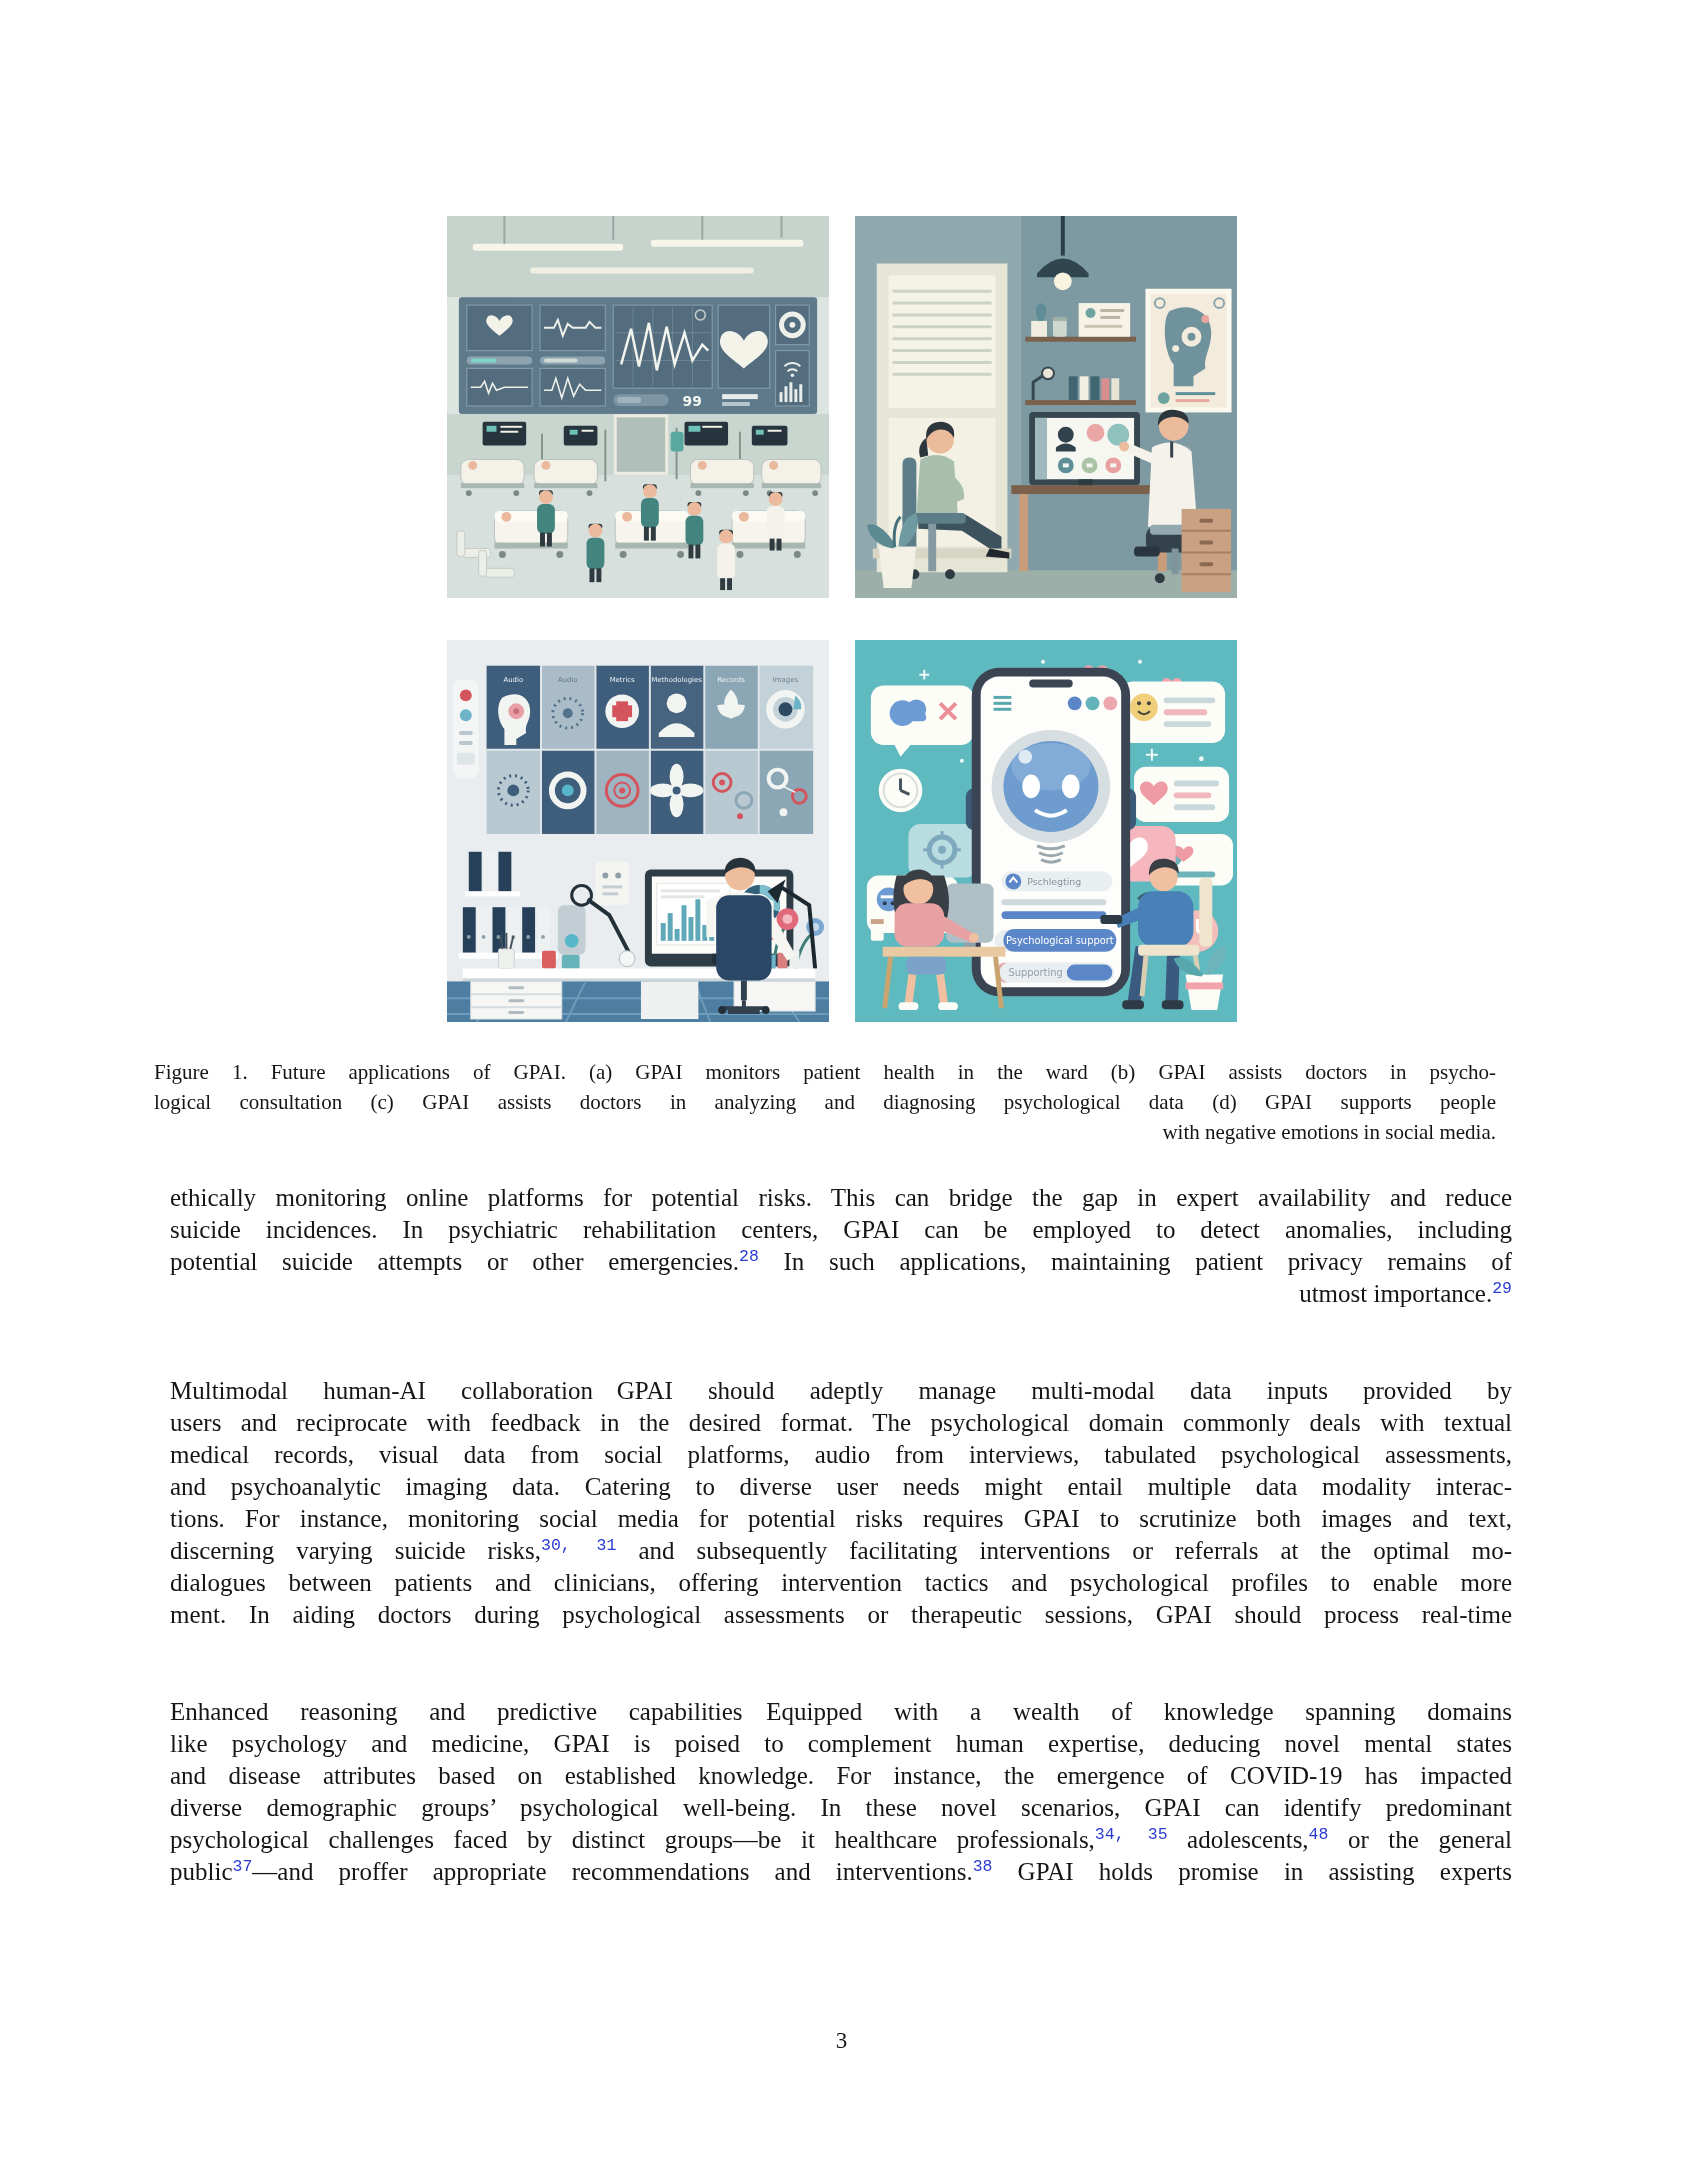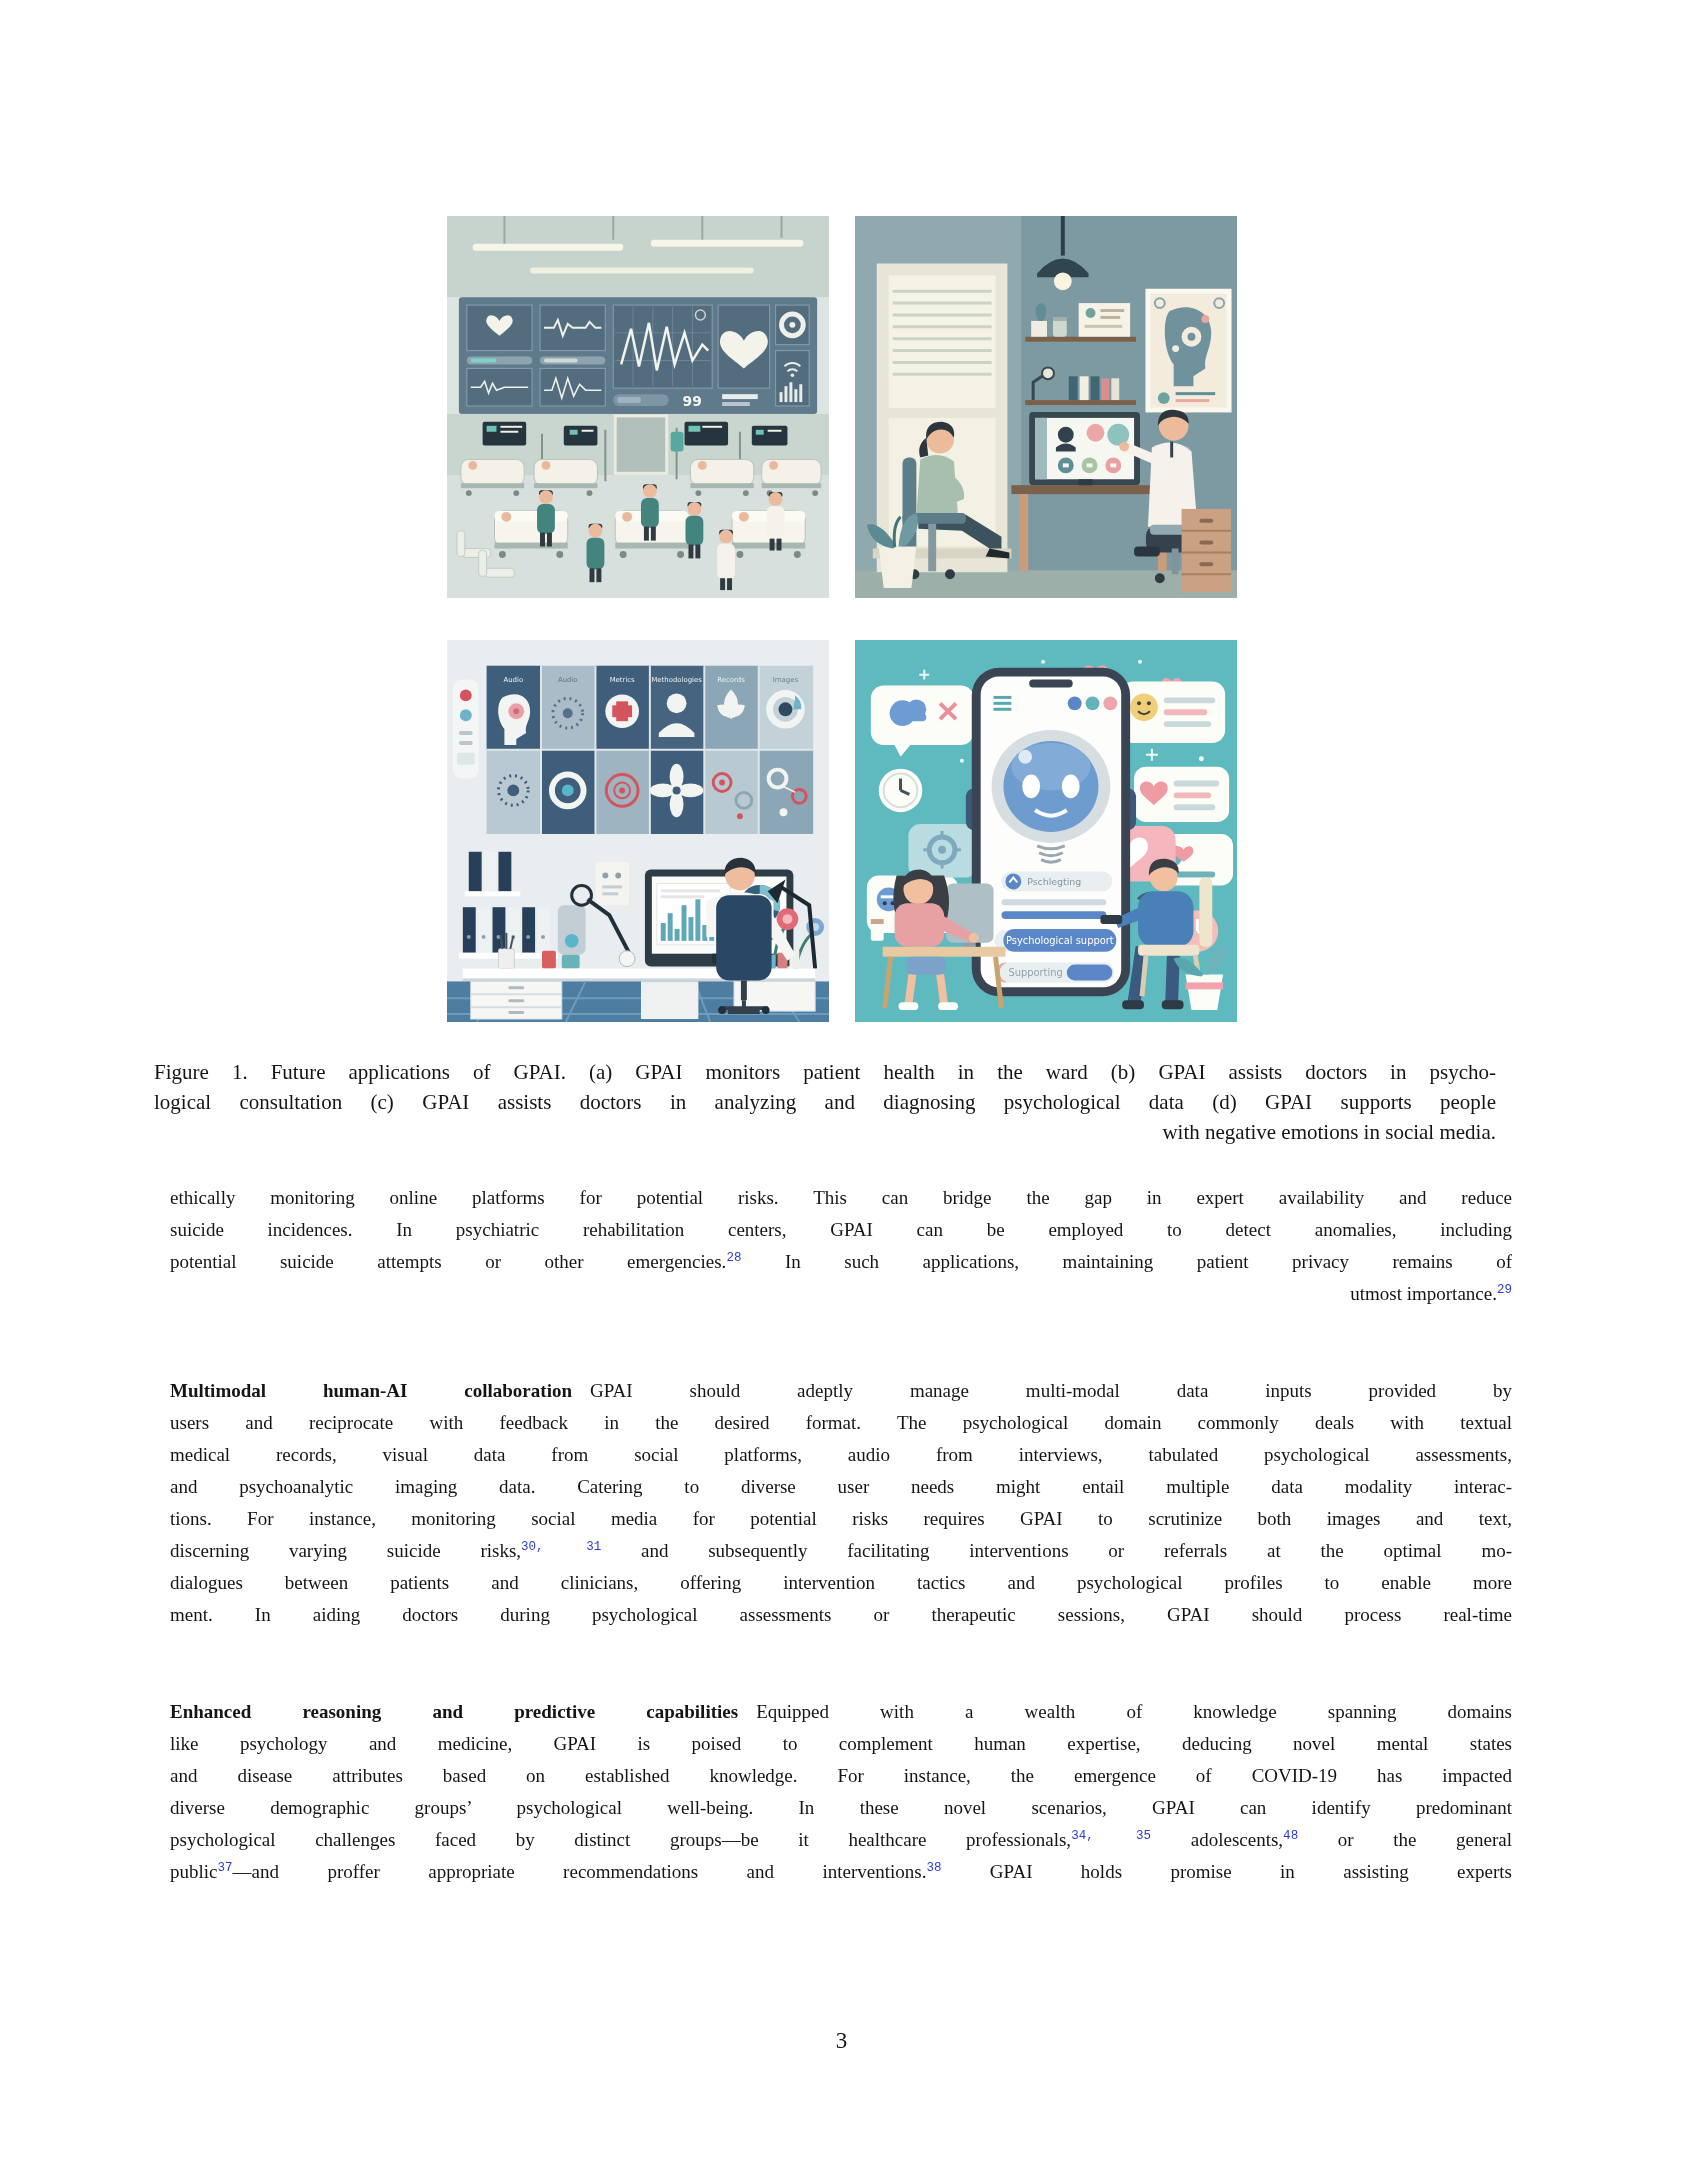--- a/index.html
+++ b/index.html
@@ -3,26 +3,26 @@
 <meta charset="utf-8">
 <style>
   html,body{margin:0;padding:0;background:#ffffff;}
   .page{position:relative;width:1683px;height:2178px;background:#ffffff;overflow:hidden;
         font-family:"Liberation Serif",serif;color:#151515;}
   .fig-grid{position:absolute;left:447px;top:216px;display:grid;
             grid-template-columns:382px 382px;grid-template-rows:382px 382px;gap:42px 26px;}
   .panel{width:382px;height:382px;overflow:hidden;background:#86efac;}
   .caption{position:absolute;left:154px;top:1057px;width:1342px;font-size:21px;line-height:30px;}
   .caption .line{height:30px;}
-  .bodytext{position:absolute;left:170px;top:1182px;width:1342px;font-size:19px;line-height:32px;}
+  .bodytext{position:absolute;left:170px;top:1182px;width:1342px;font-size:25px;line-height:32px;}
   .bodytext .line{height:32px;}
   .para{margin:0 0 65px 0;}
   .line{text-align:right;overflow:hidden;}
   .line.just{text-align:justify;text-align-last:justify;}
-  .lead{font-weight:bold;margin-right:0.95em;}
+  .lead{font-weight:normal;margin-right:0.95em;}
   sup.cite{color:#2b3bd2;font-size:0.66em;line-height:0;cursor:pointer;font-family:Liberation Mono, monospace;}
   .pageno{position:absolute;left:0;top:2028px;width:1683px;text-align:center;font-size:23px;}
   svg text{font-family:"DejaVu Sans",sans-serif;}
 </style>
 </head>
 <body>
 
 <div class="page">
 
   <div class="fig-grid">

